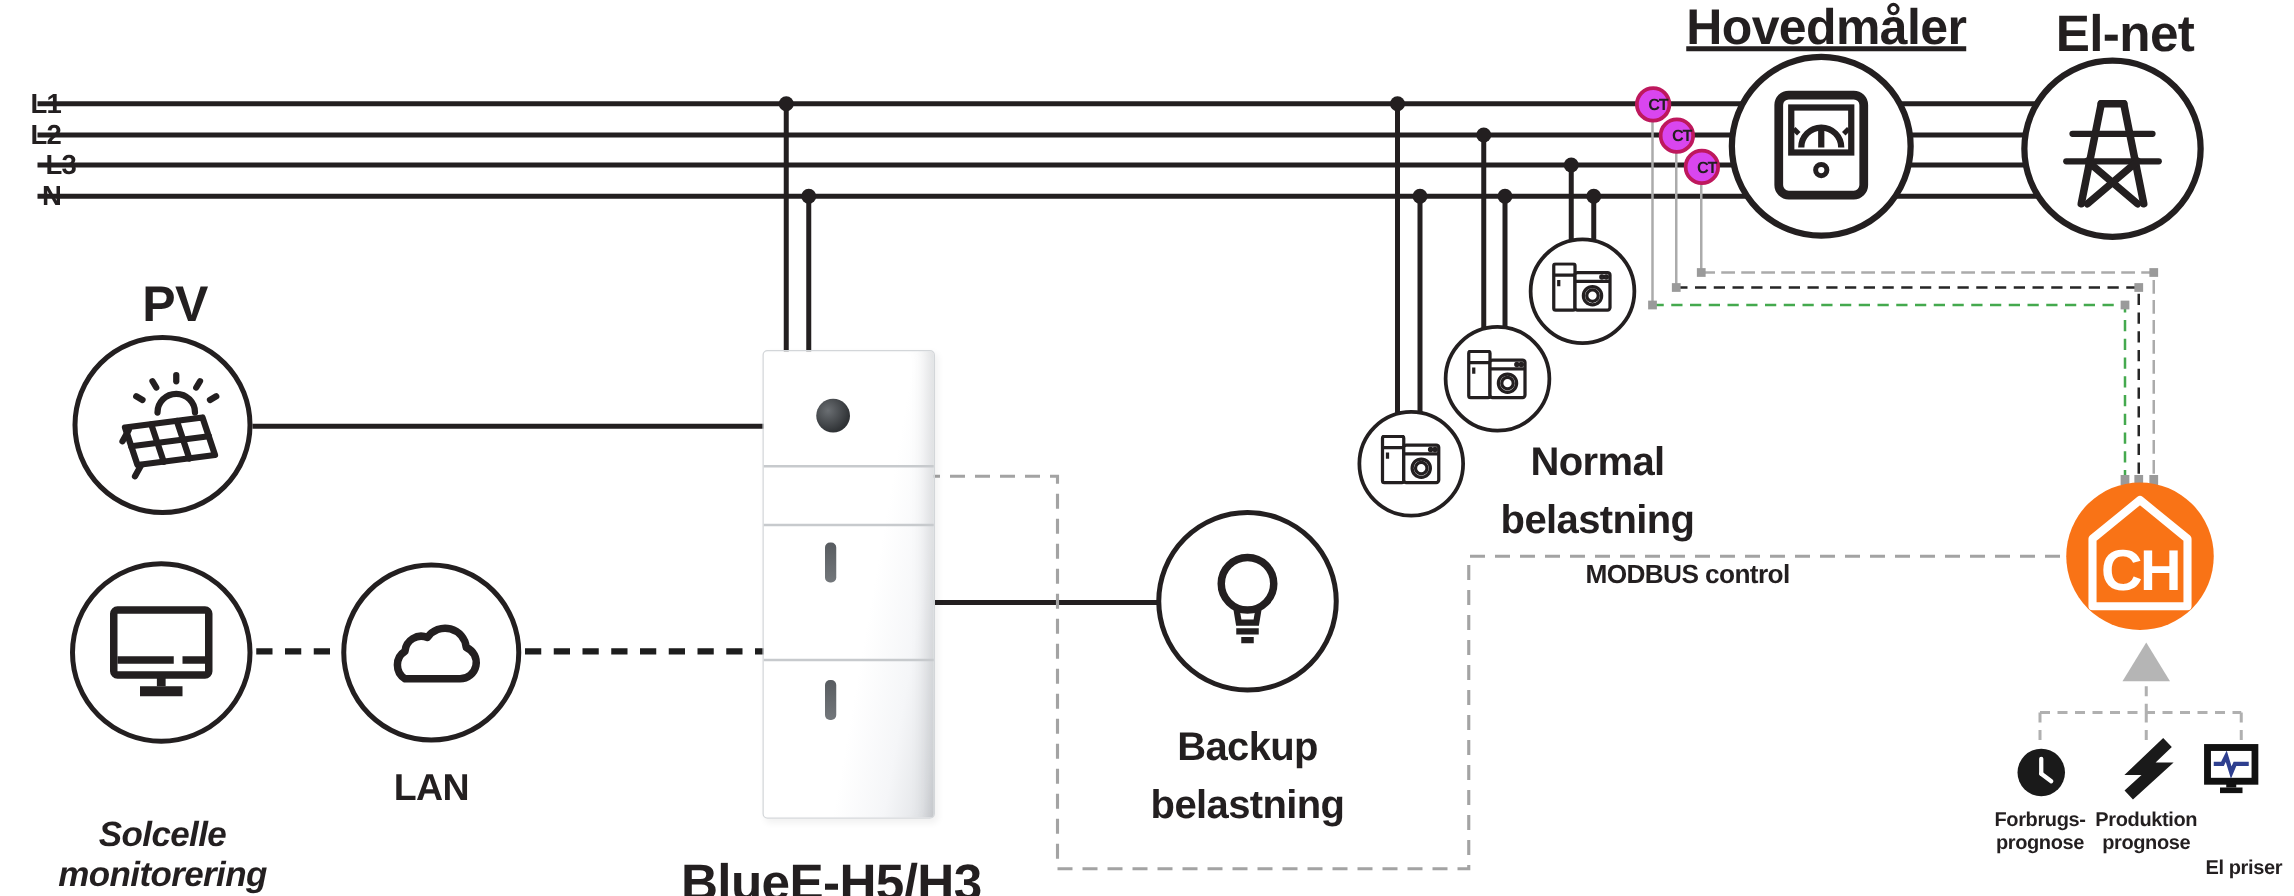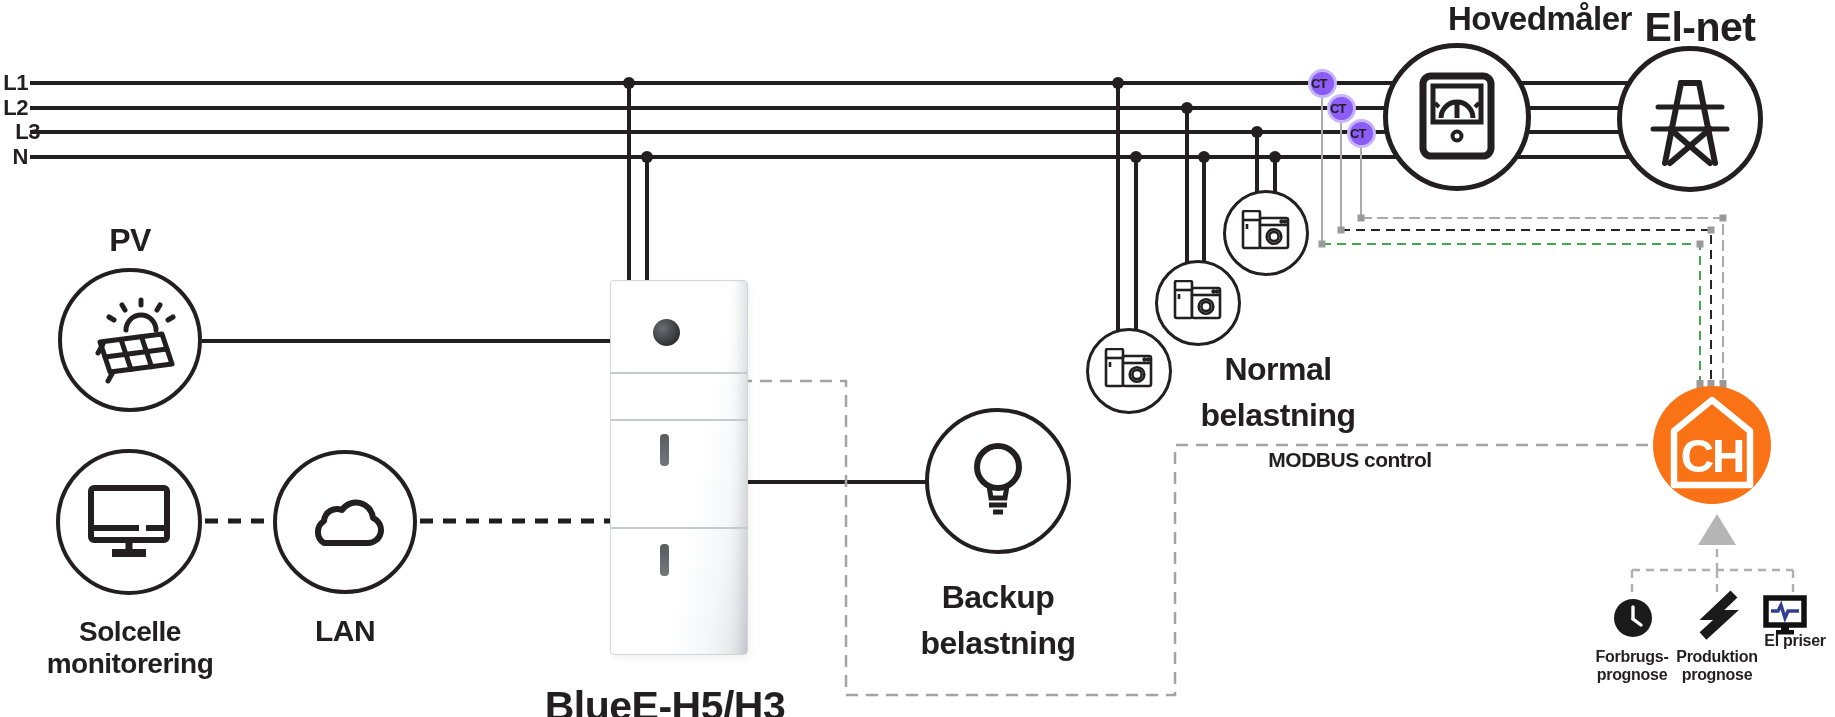--- a/index.html
+++ b/index.html
@@ -3,28 +3,28 @@
 <meta charset="utf-8">
 <style>
   html,body{margin:0;padding:0;background:#fff;}
   #canvas{position:relative;width:1835px;height:717px;background:#fff;overflow:hidden;
           font-family:"Liberation Sans",sans-serif;color:#231f20;}
   .abs{position:absolute;}
   svg{display:block;}
   
   .lbl{position:absolute;font-weight:700;color:#231f20;letter-spacing:-0.5px;}
   .center{text-align:center;}
-  .right{text-align:right;}
+  .right{text-align:right;margin-left:21px;}
   
   .node{position:absolute;background:#fff;border:4px solid #231f20;border-radius:50%;
         display:flex;align-items:center;justify-content:center;box-sizing:border-box;}
   .node.thin{border-width:3px;}
   .node.thick{border-width:5px;}
-  .ct{position:absolute;width:29px;height:29px;background:#8b5cf6;border:3px solid #c4b5fd;
-      border-radius:50%;box-sizing:border-box;display:flex;align-items:center;justify-content:flex-start;
+  .ct{position:absolute;width:29px;height:29px;background:#d946ef;border:3px solid #be185d;
+      border-radius:50%;box-sizing:border-box;display:flex;align-items:center;justify-content:flex-end;
       font-weight:700;font-size:13px;letter-spacing:-1px;}
   
   #unit{position:absolute;left:610px;top:280px;width:138px;height:375px;
         background:linear-gradient(100deg,#ffffff 60%,#f5f6f8 80%,#e3e5e8 95%,#d8dade);
         border:1px solid #d3d6d9;border-radius:4px;box-sizing:border-box;
         box-shadow:inset -16px 0 14px -12px rgba(60,65,70,.18), 2px 3px 6px rgba(0,0,0,.06);}
   .unit-sec{position:absolute;left:0;width:100%;border-bottom:2px solid #c7cacd;box-sizing:border-box;}
   .unit-display{position:absolute;left:42px;top:38px;width:27px;height:27px;border-radius:50%;
         background:radial-gradient(circle at 35% 35%,#6a6e72,#303336 70%);}
   .unit-slot{position:absolute;left:49px;width:9px;height:32px;border-radius:4px;
@@ -108,21 +108,21 @@
       <line x1="1717" y1="570" x2="1717" y2="592"></line>
       <line x1="1793" y1="570" x2="1793" y2="597"></line>
     </g>
   </svg>
 
   <div class="lbl right" style="left:0;top:70px;width:28px;font-size:22px;">L1</div>
   <div class="lbl right" style="left:0;top:95px;width:28px;font-size:22px;">L2</div>
   <div class="lbl right" style="left:0;top:119px;width:28px;font-size:22px;padding-left:12px;">L3</div>
   <div class="lbl right" style="left:0;top:144px;width:28px;font-size:22px;">N</div>
 
-  <div class="lbl center" style="left:70px;top:222px;width:120px;font-size:32px;">PV</div>
+  <div class="lbl center" style="left:80px;top:222px;width:120px;font-size:40px;">PV</div>
   <div class="node" style="left:58px;top:268px;width:144px;height:144px;">
     <svg width="100" height="96" viewBox="0 0 100 96">
       <g stroke="#231f20" stroke-width="5" fill="none" stroke-linecap="round">
         <path d="M46,38 A15,15 0 1 1 76,38"></path>
         <line x1="61" y1="13" x2="61" y2="8"></line>
         <line x1="45" y1="18" x2="42" y2="13"></line>
         <line x1="77" y1="18" x2="80" y2="13"></line>
         <line x1="34" y1="28" x2="29" y2="25"></line>
         <line x1="88" y1="28" x2="93" y2="25"></line>
         <path d="M20,50 L82,42 L92,72 L30,80 Z" stroke-linejoin="round"></path>
@@ -139,21 +139,21 @@
     <svg width="92" height="80" viewBox="0 0 92 80">
       <g stroke="#231f20" fill="none">
         <rect x="8" y="6" width="76" height="52" rx="3" stroke-width="6"></rect>
         <line x1="11" y1="46" x2="56" y2="46" stroke-width="6"></line>
         <line x1="63" y1="46" x2="81" y2="46" stroke-width="6"></line>
         <line x1="46" y1="58" x2="46" y2="67" stroke-width="7"></line>
         <line x1="29" y1="71" x2="63" y2="71" stroke-width="8"></line>
       </g>
     </svg>
   </div>
-  <div class="lbl center" style="left:18px;top:616px;width:224px;font-size:28px;line-height:32px;">
+  <div class="lbl center" style="left:18px;top:652px;width:224px;font-size:28px;line-height:32px;font-style:italic;">
     <span>Solcelle</span><br>
     <span>monitorering</span>
   </div>
 
   <div class="node" style="left:273px;top:450px;width:144px;height:144px;">
     <svg width="88" height="62" viewBox="0 0 88 62">
       <path d="M23,52 h44 a13,13 0 0 0 5,-25 a17,17 0 0 0 -31,-8 a13,13 0 0 0 -18,11 a13,13 0 0 0 0,22 z" stroke="#231f20" stroke-width="6" fill="none" stroke-linejoin="round"></path>
     </svg>
   </div>
   <div class="lbl center" style="left:285px;top:614px;width:120px;font-size:30px;">LAN</div>
@@ -237,21 +237,21 @@
   <div class="ct" style="left:1308px;top:69px;">
       <span>CT</span>
     </div>
   <div class="ct" style="left:1327px;top:94px;">
       <span>CT</span>
     </div>
   <div class="ct" style="left:1347px;top:119px;">
       <span>CT</span>
     </div>
 
-  <div class="lbl center" style="left:1416px;top:0;width:248px;font-size:33px;">Hovedmåler</div>
+  <div class="lbl center" style="left:1337px;top:0;width:248px;font-size:40px;text-decoration:underline;">Hovedmåler</div>
   <div class="node thick" style="left:1383px;top:43px;width:148px;height:148px;">
     <svg width="80" height="90" viewBox="0 0 80 90">
       <g stroke="#231f20" fill="none">
         <rect x="6" y="4" width="68" height="80" rx="8" stroke-width="7"></rect>
         <rect x="16" y="14" width="48" height="36" stroke-width="5"></rect>
         <path d="M24,46 A16,16 0 1 1 56,46" stroke-width="5"></path>
         <line x1="40" y1="46" x2="40" y2="29" stroke-width="5"></line>
         <line x1="22" y1="35" x2="18" y2="31" stroke-width="4"></line>
         <line x1="58" y1="35" x2="62" y2="31" stroke-width="4"></line>
       </g>
@@ -304,15 +304,15 @@
     </svg>
   </div>
   <div class="lbl center" style="left:1590px;top:648px;width:84px;font-size:16px;line-height:18px;letter-spacing:-0.3px;">
     <span>Forbrugs-</span><br>
     <span>prognose</span>
   </div>
   <div class="lbl center" style="left:1672px;top:648px;width:90px;font-size:16px;line-height:18px;letter-spacing:-0.3px;">
     <span>Produktion</span><br>
     <span>prognose</span>
   </div>
-  <div class="lbl center" style="left:1758px;top:632px;width:74px;font-size:16px;line-height:18px;letter-spacing:-0.3px;">El priser</div>
+  <div class="lbl center" style="left:1758px;top:686px;width:74px;font-size:16px;line-height:18px;letter-spacing:-0.3px;">El priser</div>
 
 </div>
 
 </body></html>

